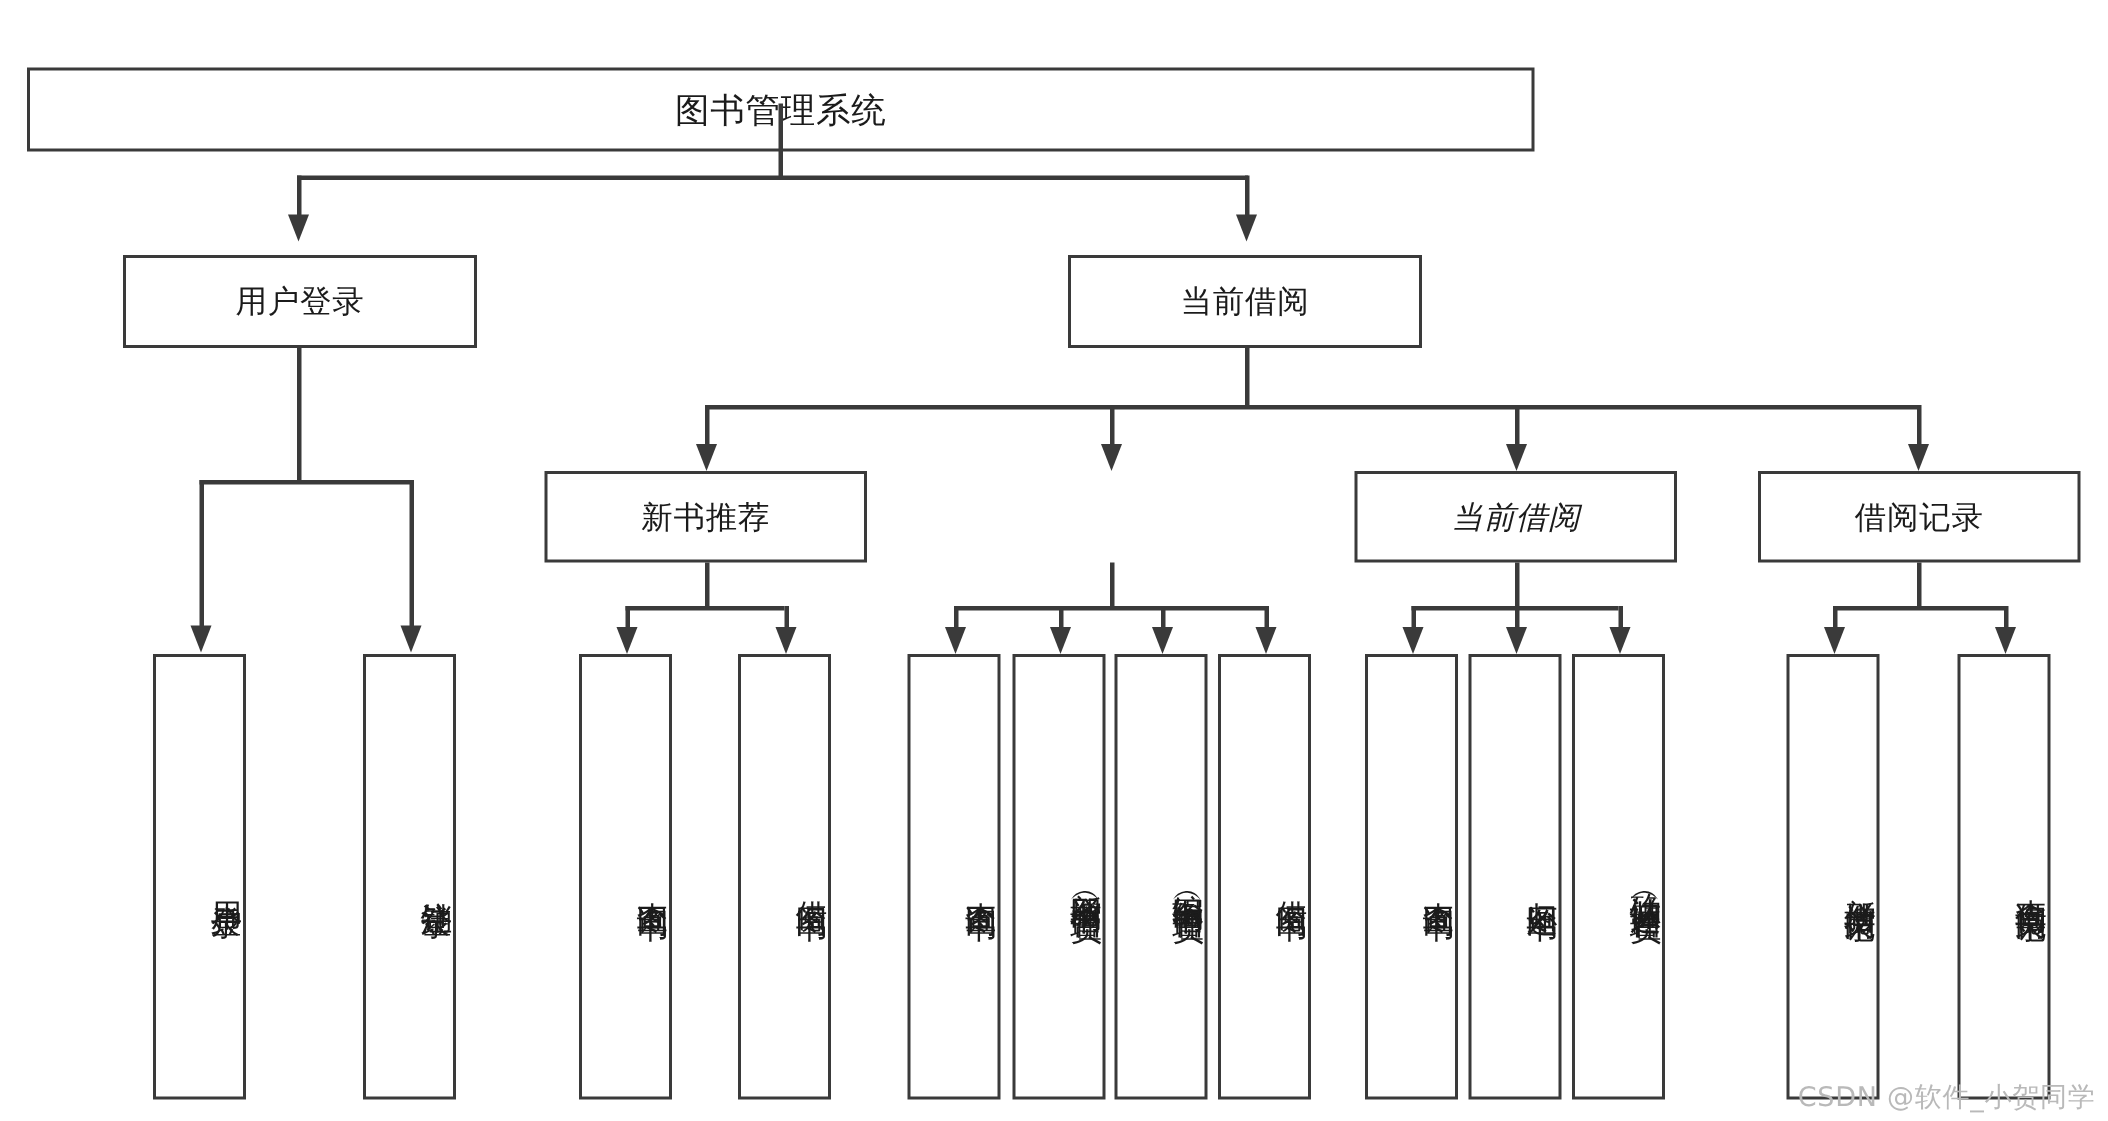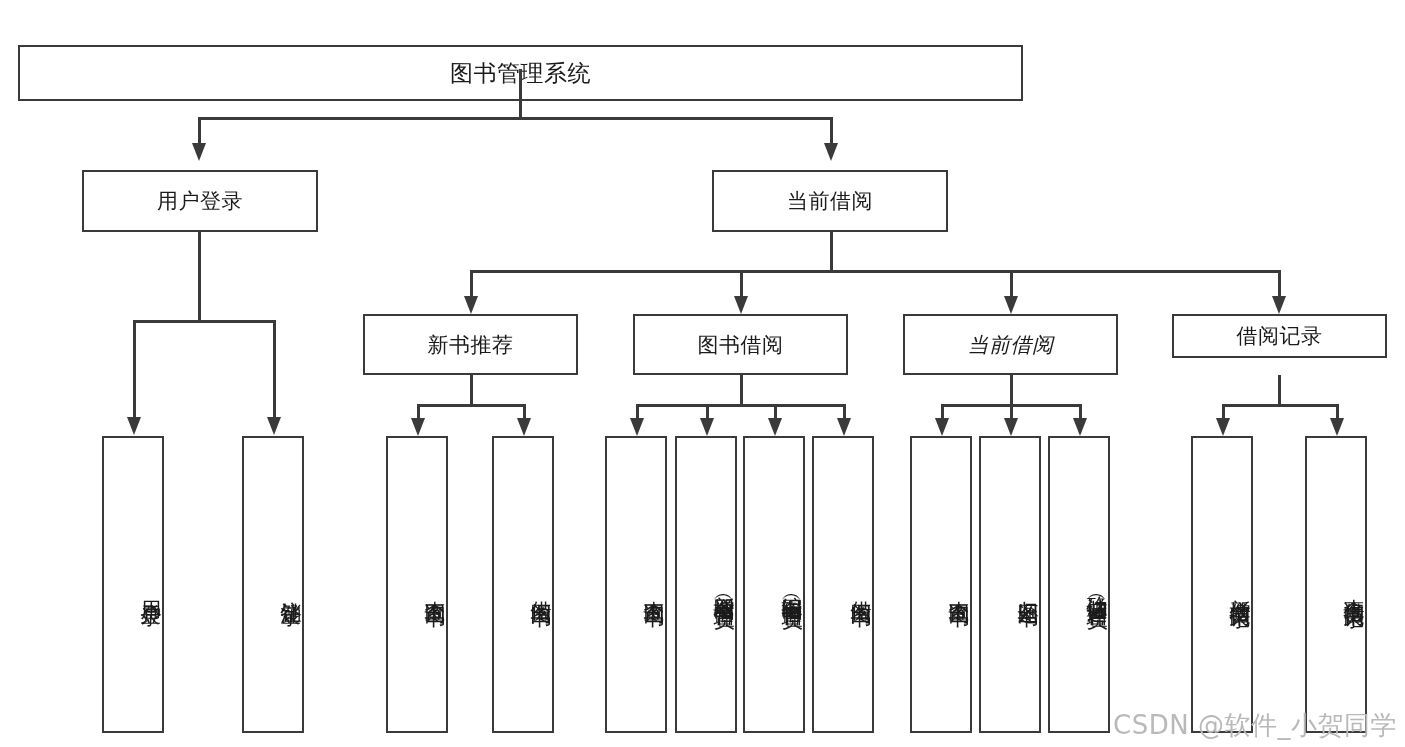--- a/index.html
+++ b/index.html
@@ -58,21 +58,21 @@
     width:0;height:0;
     border-left:7px solid transparent;
     border-right:7px solid transparent;
     border-top:18px solid #3a3a3a;
   }
   
   .watermark{
     position:absolute;
     right:8px;
     bottom:4px;
-    font-size:26px;
+    font-size:18px;
     color:#b9b9b9;
     letter-spacing:0.5px;
     white-space:nowrap;
     pointer-events:none;
   }
 </style>
 </head>
 <body>
 
 <div id="canvas">
@@ -112,27 +112,24 @@
   <div class="vline" style="left:740px;top:270px;height:27px;"></div>
   <div class="arrow" style="left:734px;top:296px;"></div>
   <div class="vline" style="left:1010px;top:270px;height:27px;"></div>
   <div class="arrow" style="left:1004px;top:296px;"></div>
   <div class="vline" style="left:1278px;top:270px;height:27px;"></div>
   <div class="arrow" style="left:1272px;top:296px;"></div>
 
   <div class="node level3" style="left:363px;top:314px;width:215px;height:61px;">
     <span class="lbl">新书推荐</span>
   </div>
-  <div class="node level3" style="left:633px;top:314px;width:215px;height:61px;">
-    <span class="lbl">图书借阅</span>
-  </div>
   <div class="node level3" style="left:903px;top:314px;width:215px;height:61px;font-style:italic;">
     <span class="lbl">当前借阅</span>
   </div>
-  <div class="node level3" style="left:1172px;top:314px;width:215px;height:44px;">
+  <div class="node level3" style="left:1172px;top:314px;width:215px;height:61px;">
     <span class="lbl">借阅记录</span>
   </div>
 
   <div class="vline" style="left:470px;top:375px;height:31px;"></div>
   <div class="hline" style="left:417px;top:404px;width:106px;"></div>
   <div class="vline" style="left:417px;top:404px;height:15px;"></div>
   <div class="arrow" style="left:411px;top:418px;"></div>
   <div class="vline" style="left:523px;top:404px;height:15px;"></div>
   <div class="arrow" style="left:517px;top:418px;"></div>
 

